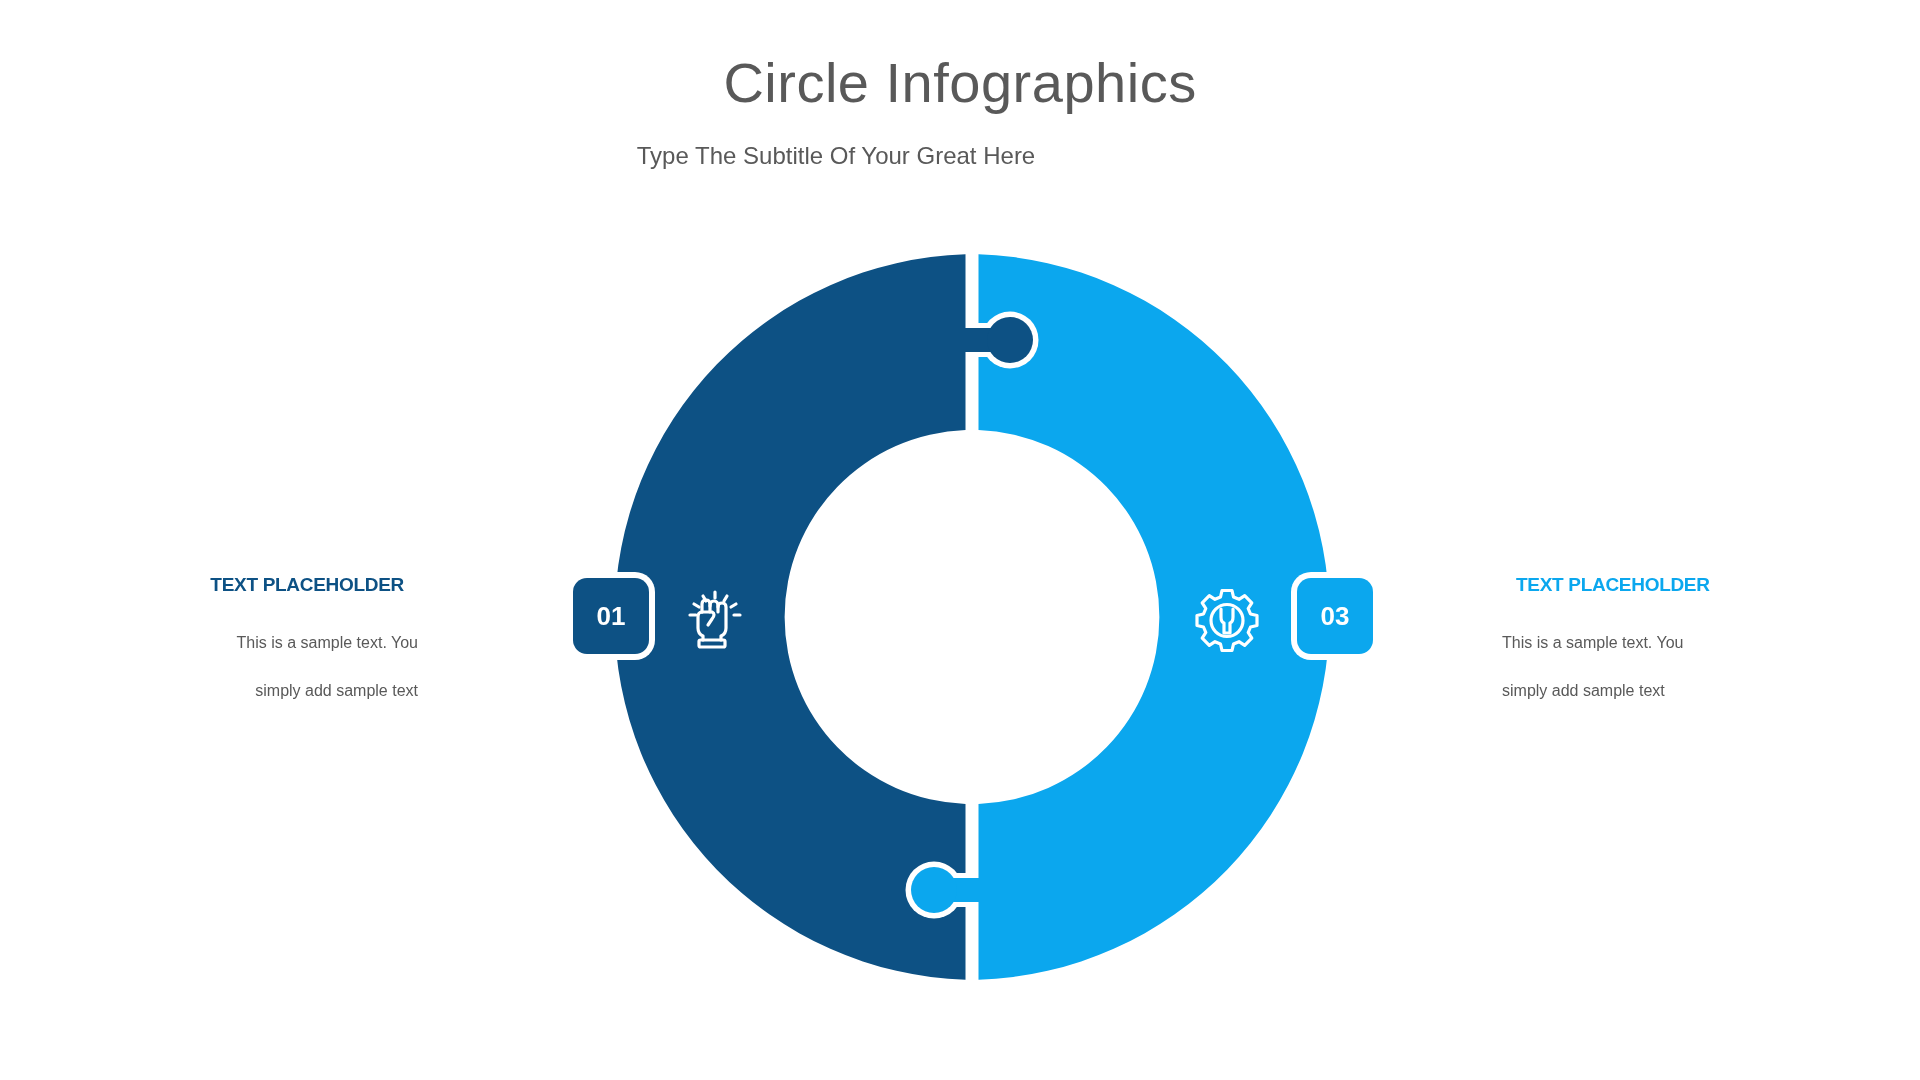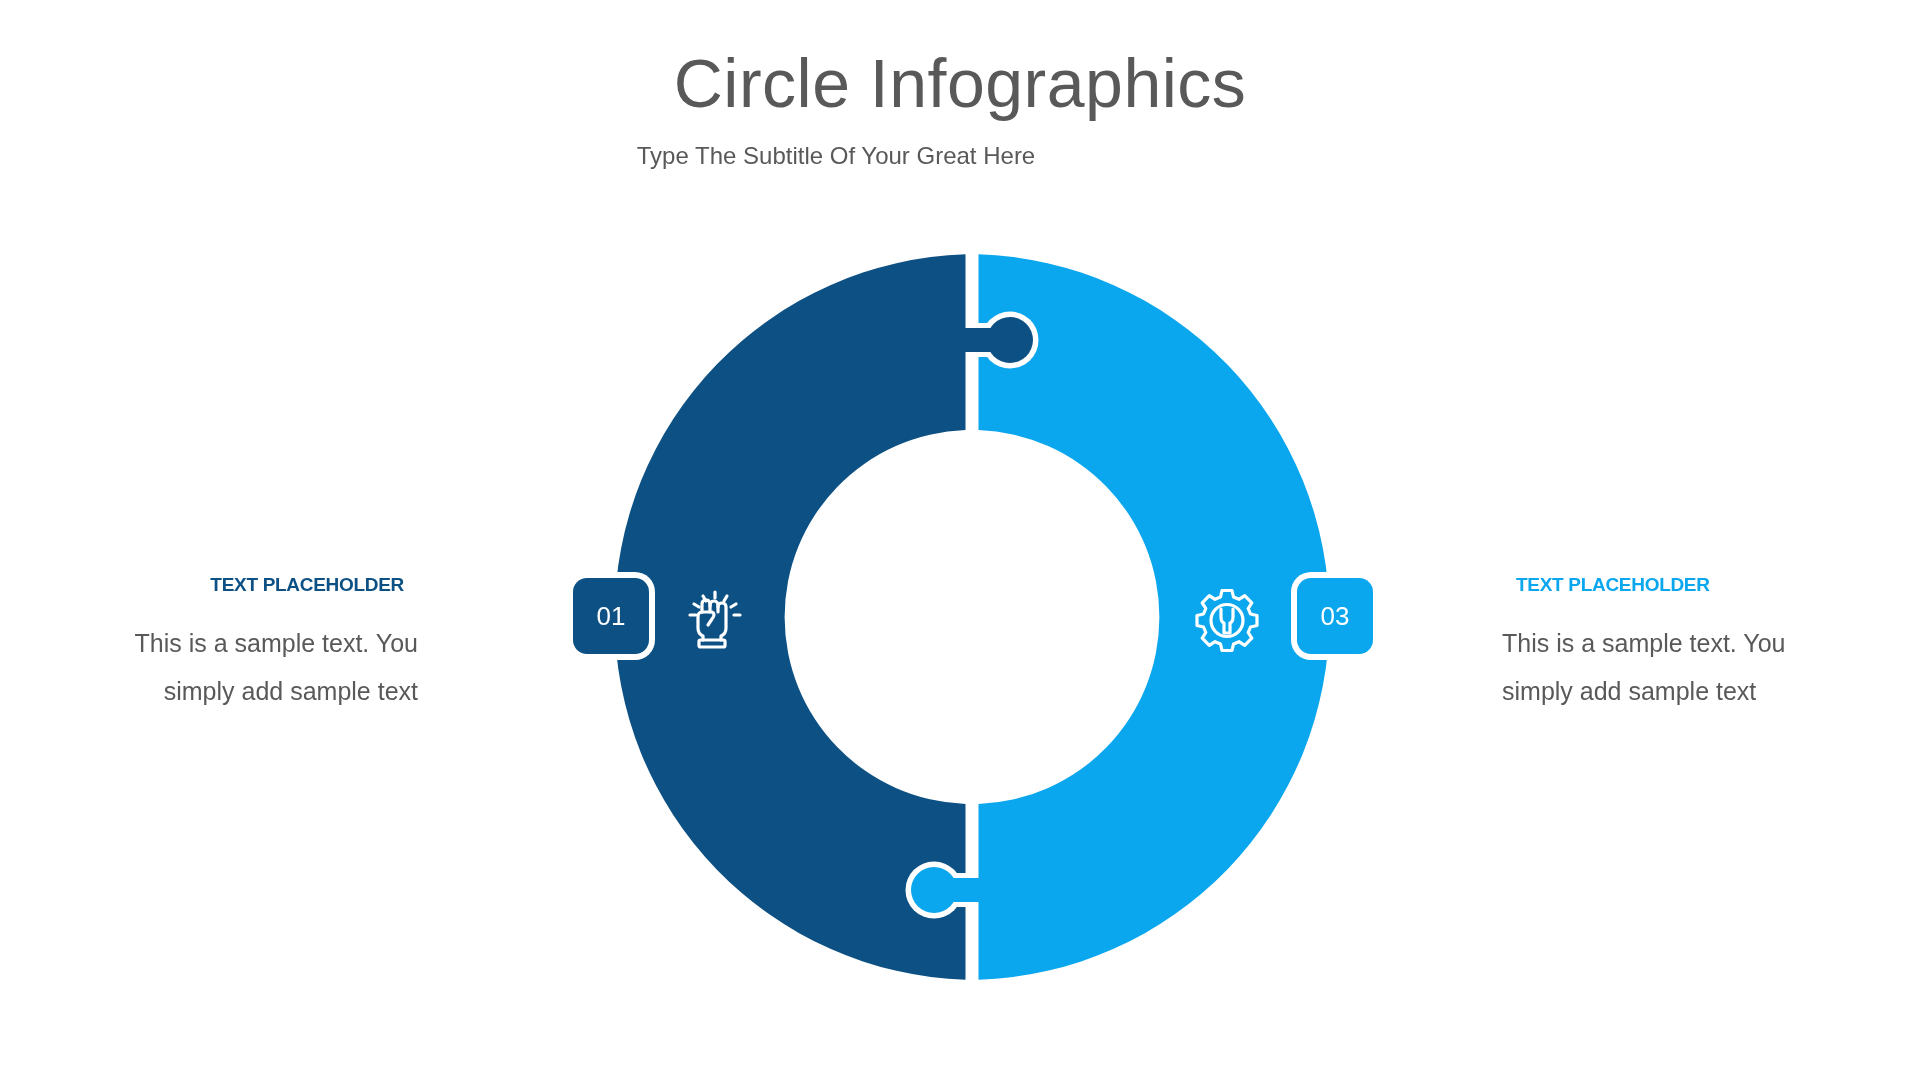--- a/index.html
+++ b/index.html
@@ -2,37 +2,37 @@
 <html><head>
 <meta charset="utf-8">
 <style>
   html, body { margin: 0; padding: 0; }
   body {
     width: 1920px; height: 1080px; background: #ffffff; position: relative; overflow: hidden;
     font-family: "Liberation Sans", "DejaVu Sans", sans-serif;
   }
   .title {
     position: absolute; top: 40px; left: 0; width: 1920px; text-align: center;
-    font-size: 68px; color: #595959; font-weight: 400; line-height: 86px; letter-spacing: 0.5px;
+    font-size: 56px; color: #595959; font-weight: 400; line-height: 86px; letter-spacing: 0.5px;
   }
   .subtitle {
     position: absolute; top: 138px; left: 0; width: 1672px; text-align: center;
     font-size: 24px; color: #595959; line-height: 36px;
   }
   .diagram { position: absolute; left: 0; top: 0; width: 1920px; height: 1080px; }
   .side { position: absolute; width: 340px; }
   .side h2 { margin: 14px; font-size: 19px; font-weight: 700; line-height: 40px; letter-spacing: -0.3px; }
-  .side p { margin: 10px 0 0 0; font-size: 25px; color: #595959; line-height: 48px; }
+  .side p { margin: 10px 0 0 0; font-size: 16px; color: #595959; line-height: 48px; }
   .side.left { left: 78px; top: 551px; text-align: right; }
   .side.left h2 { color: #0d5184; }
   .side.right { left: 1502px; top: 551px; text-align: left; }
   .side.right h2 { color: #0ba7ee; }
   .badge-num {
     position: absolute; width: 76px; height: 76px; border-radius: 14px;
-    color: #ffffff; font-weight: 400; font-size: 26px; display: flex; align-items: center; justify-content: center;
+    color: #ffffff; font-weight: 700; font-size: 26px; display: flex; align-items: center; justify-content: center;
     box-shadow: 0 0 0 6px #ffffff;
   }
   .badge-1 { left: 573px; top: 578px; background: #0d5184; }
   .badge-2 { left: 1297px; top: 578px; background: #0ba7ee; }
 </style>
 </head>
 <body>
 
 <div class="title">Circle Infographics</div>
 <div class="subtitle">Type The Subtitle Of Your Great Here</div>

